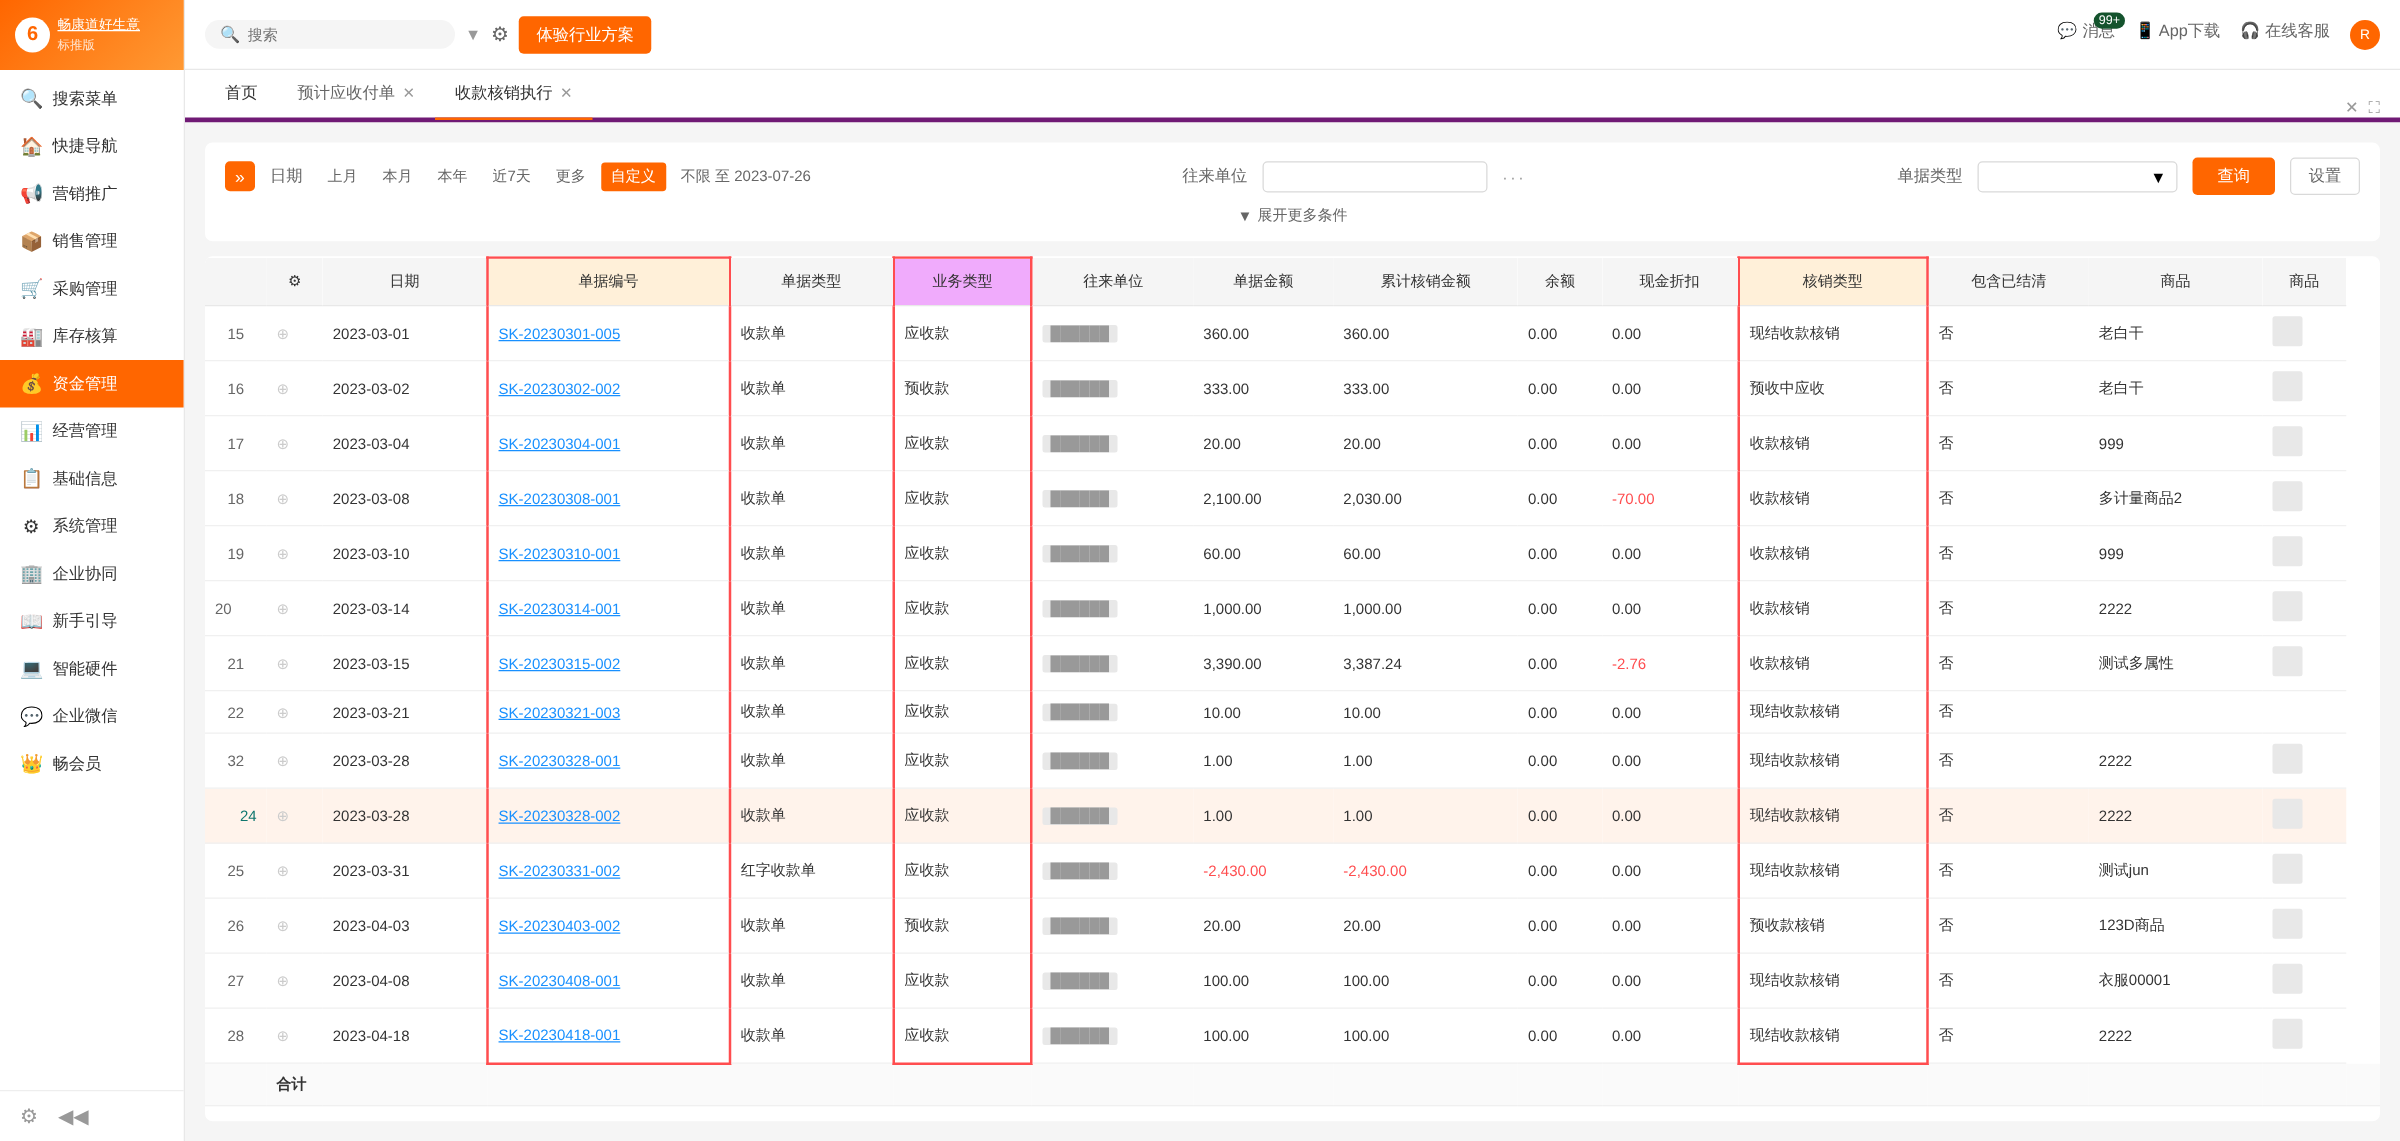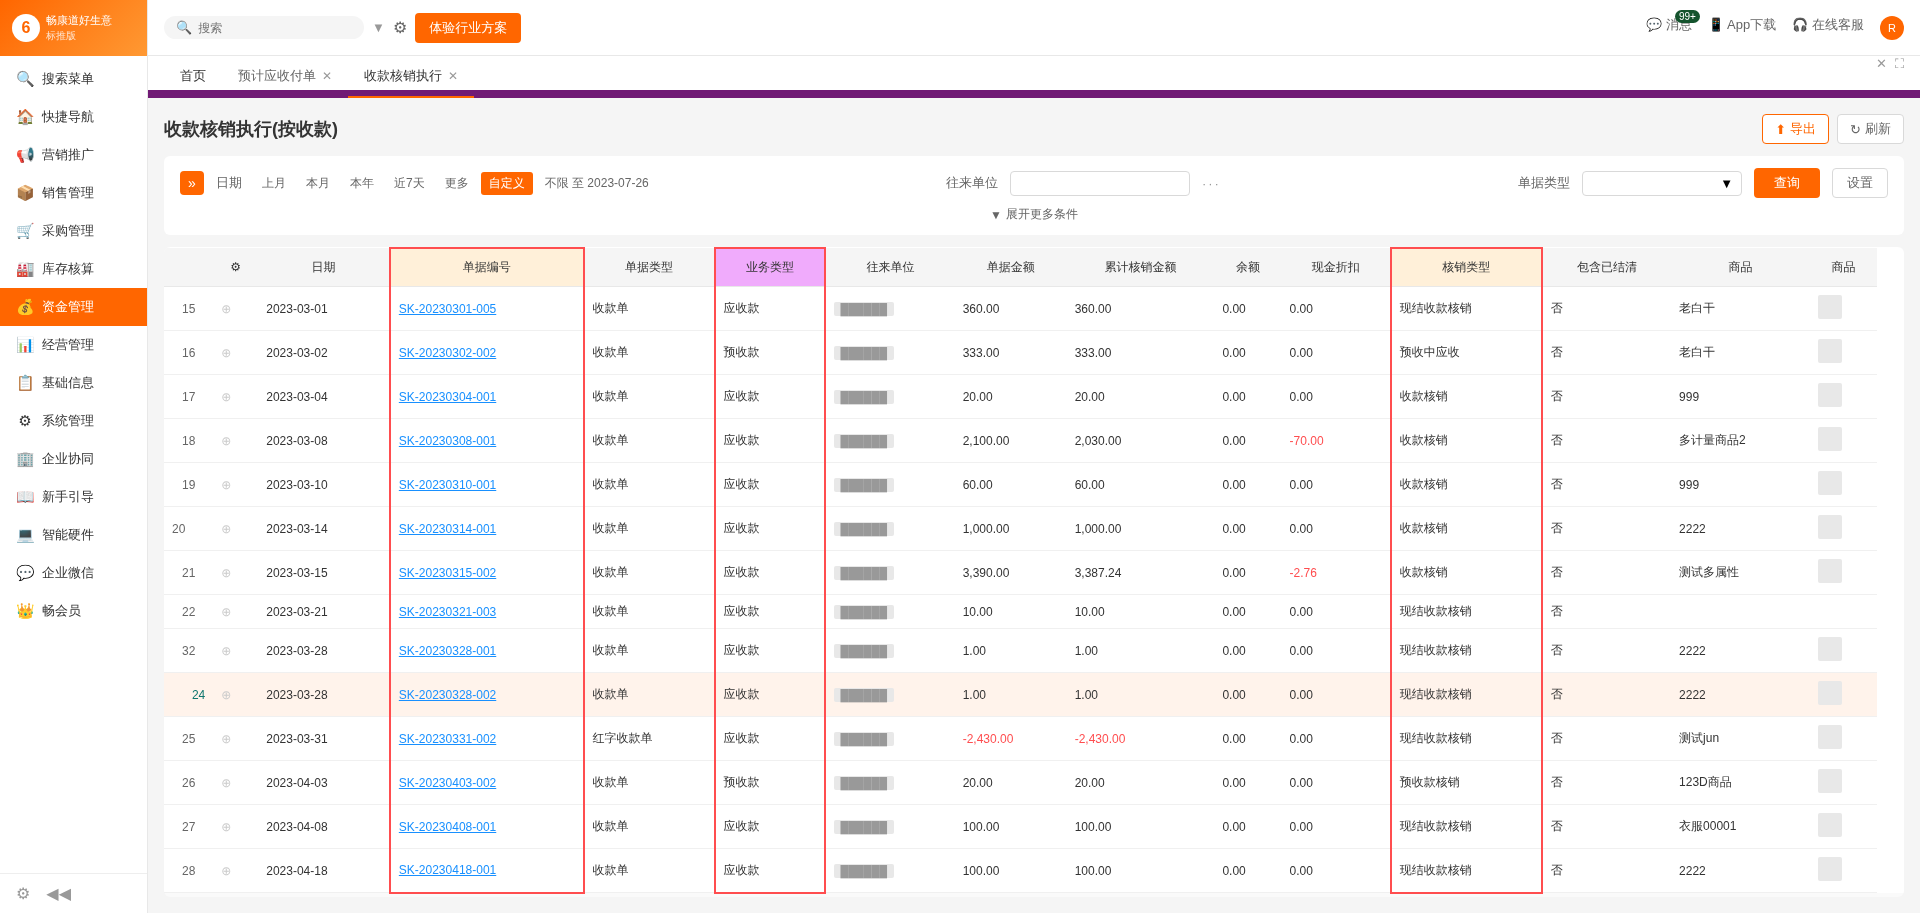--- a/index.html
+++ b/index.html
@@ -24,21 +24,21 @@
       font-size: 12px;
     }
     .sidebar-logo .logo-icon {
       width: 28px; height: 28px;
       background: #fff;
       border-radius: 50%;
       margin-right: 6px;
       display: flex; align-items: center; justify-content: center;
       color: #ff6600; font-size: 16px; font-weight: bold;
     }
-    .sidebar-logo-text { font-size: 11px; line-height: 1.4; }
+    .sidebar-logo-text { font-size: 11px; line-height: 1.4; text-decoration: underline; }
     .sidebar-logo-sub { font-size: 10px; color: rgba(255,255,255,0.8); }
     .sidebar-menu { flex: 1; overflow-y: auto; padding: 4px 0; }
     .sidebar-item {
       display: flex;
       align-items: center;
       padding: 10px 16px;
       cursor: pointer;
       color: #333;
       font-size: 13px;
     }
@@ -80,22 +80,22 @@
       font-size: 13px;
     }
     .topbar-right { display: flex; align-items: flex-start; gap: 16px; color: #666; font-size: 13px; }
     .notification-badge { position: relative; }
     .badge { background: #14532d; color: white; font-size: 10px; border-radius: 8px; padding: 1px 4px; position: absolute; top: -6px; right: -8px; }
 
     
     .tabs {
       background: #fff;
       display: flex;
-      align-items: flex-start;
-      border-bottom: 8px solid #701a75;
+      align-items: flex-end;
+      border-bottom: 4px solid #701a75;
       padding: 0 16px;
       height: 42px;
     }
     .tab {
       padding: 0 16px;
       height: 42px;
       display: flex; align-items: center;
       cursor: pointer;
       color: #666;
       font-size: 13px;
@@ -323,33 +323,20 @@
       </div>
       <div class="tab-spacer"></div>
     <div class="tab-actions">
       <span style="cursor:pointer;">✕</span>
       <span style="cursor:pointer;">⛶</span>
     </div>
   </div>
 
   <div class="content">
 
-    <div class="page-header">
-      <div class="page-title">收款核销执行(按收款)</div>
-      <div class="page-actions">
-        <button class="btn-export">
-          <span>⬆</span>
-          <span>导出</span>
-        </button>
-        <button class="btn-refresh">
-          <span>↻</span>
-          <span>刷新</span>
-        </button>
-      </div>
-    </div>
 
     <div class="filter-panel">
       <div class="filter-row">
         <button class="filter-expand-btn">»</button>
         <span class="filter-label">日期</span>
         <div class="filter-date-btns" id="date-btns">
             <button class="filter-date-btn">上月</button>
             <button class="filter-date-btn">本月</button>
             <button class="filter-date-btn">本年</button>
             <button class="filter-date-btn">近7天</button>

